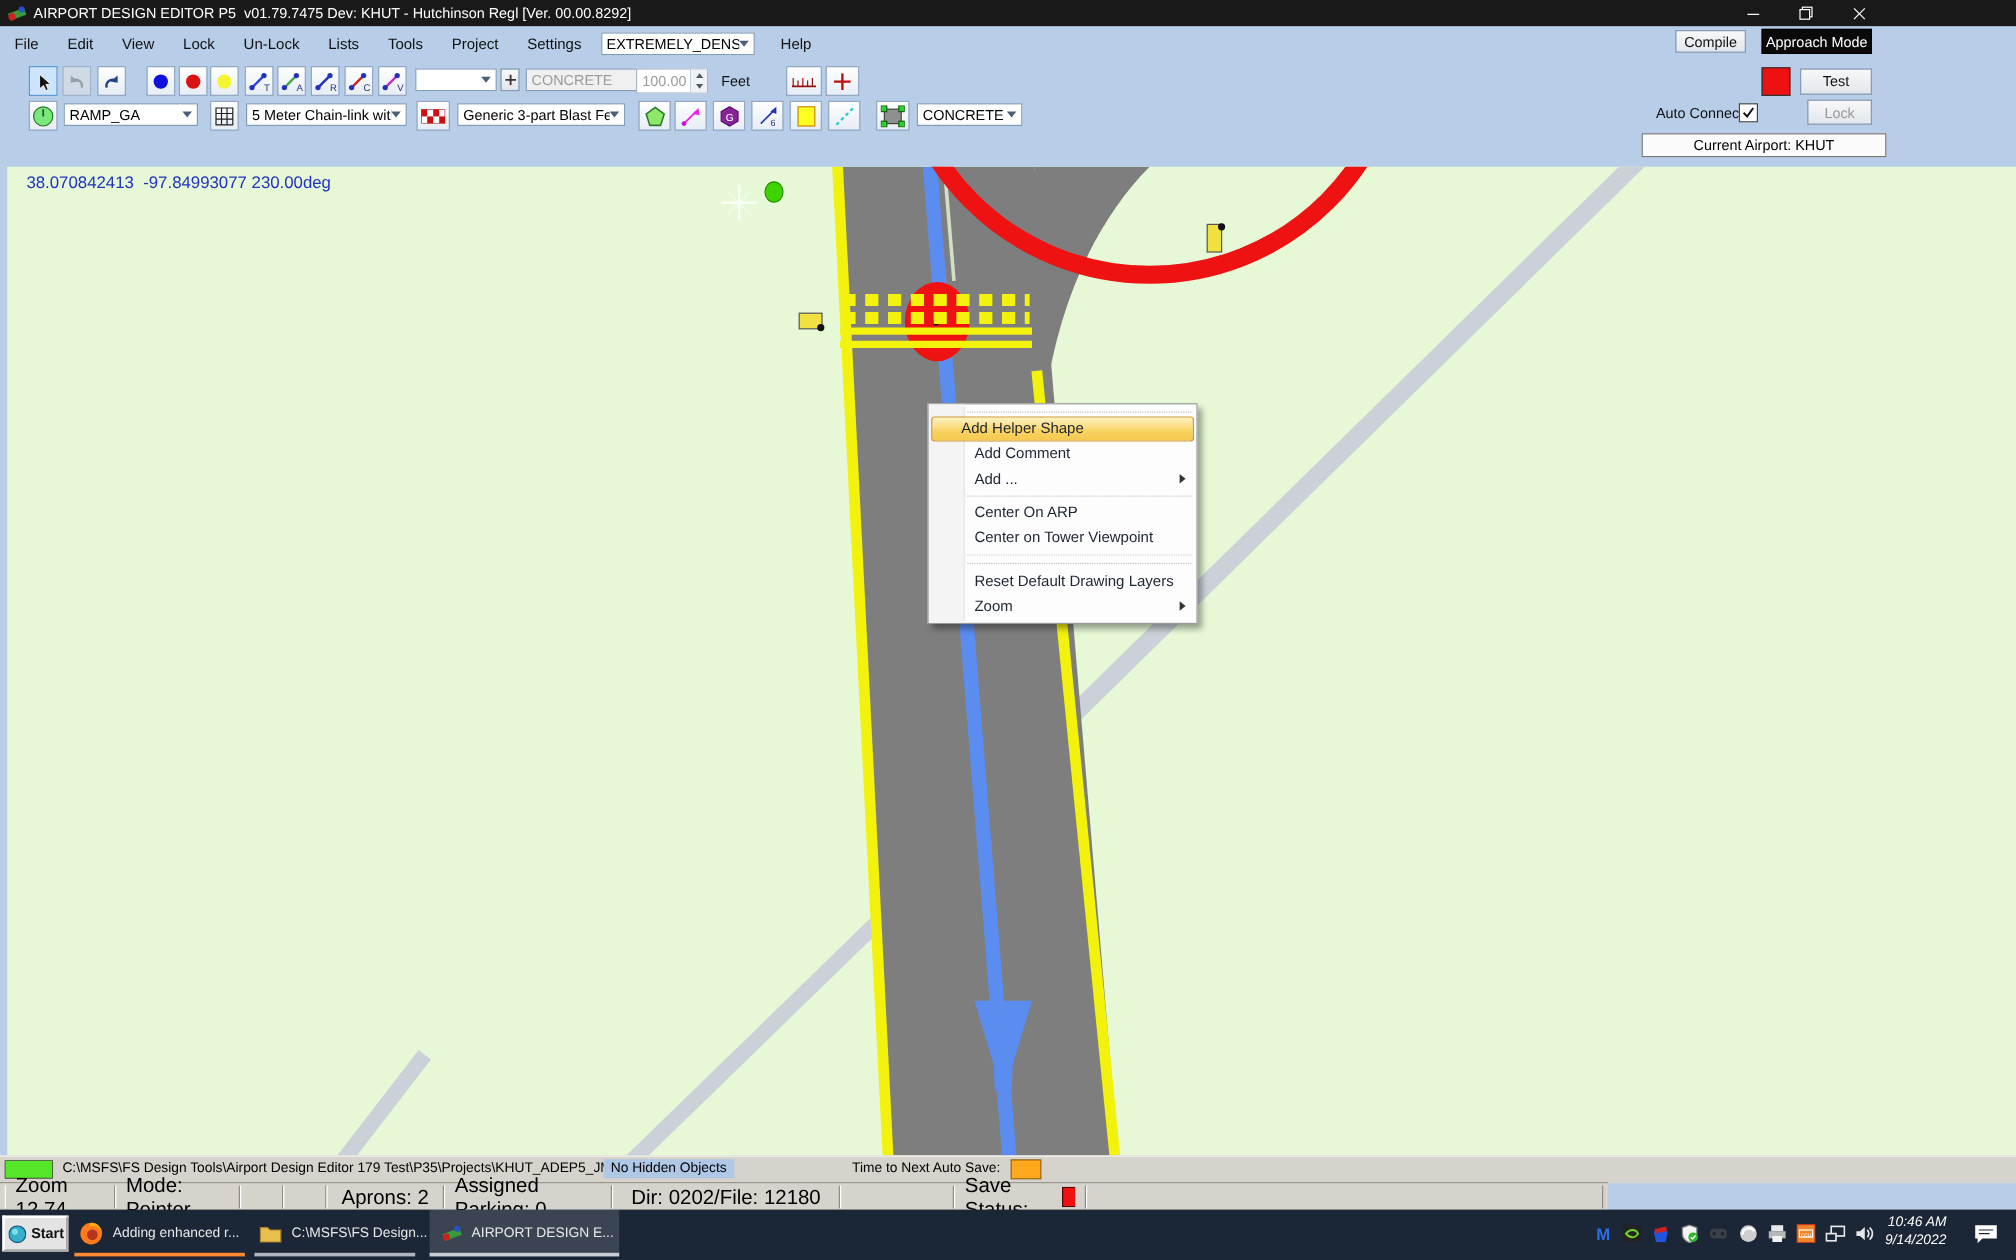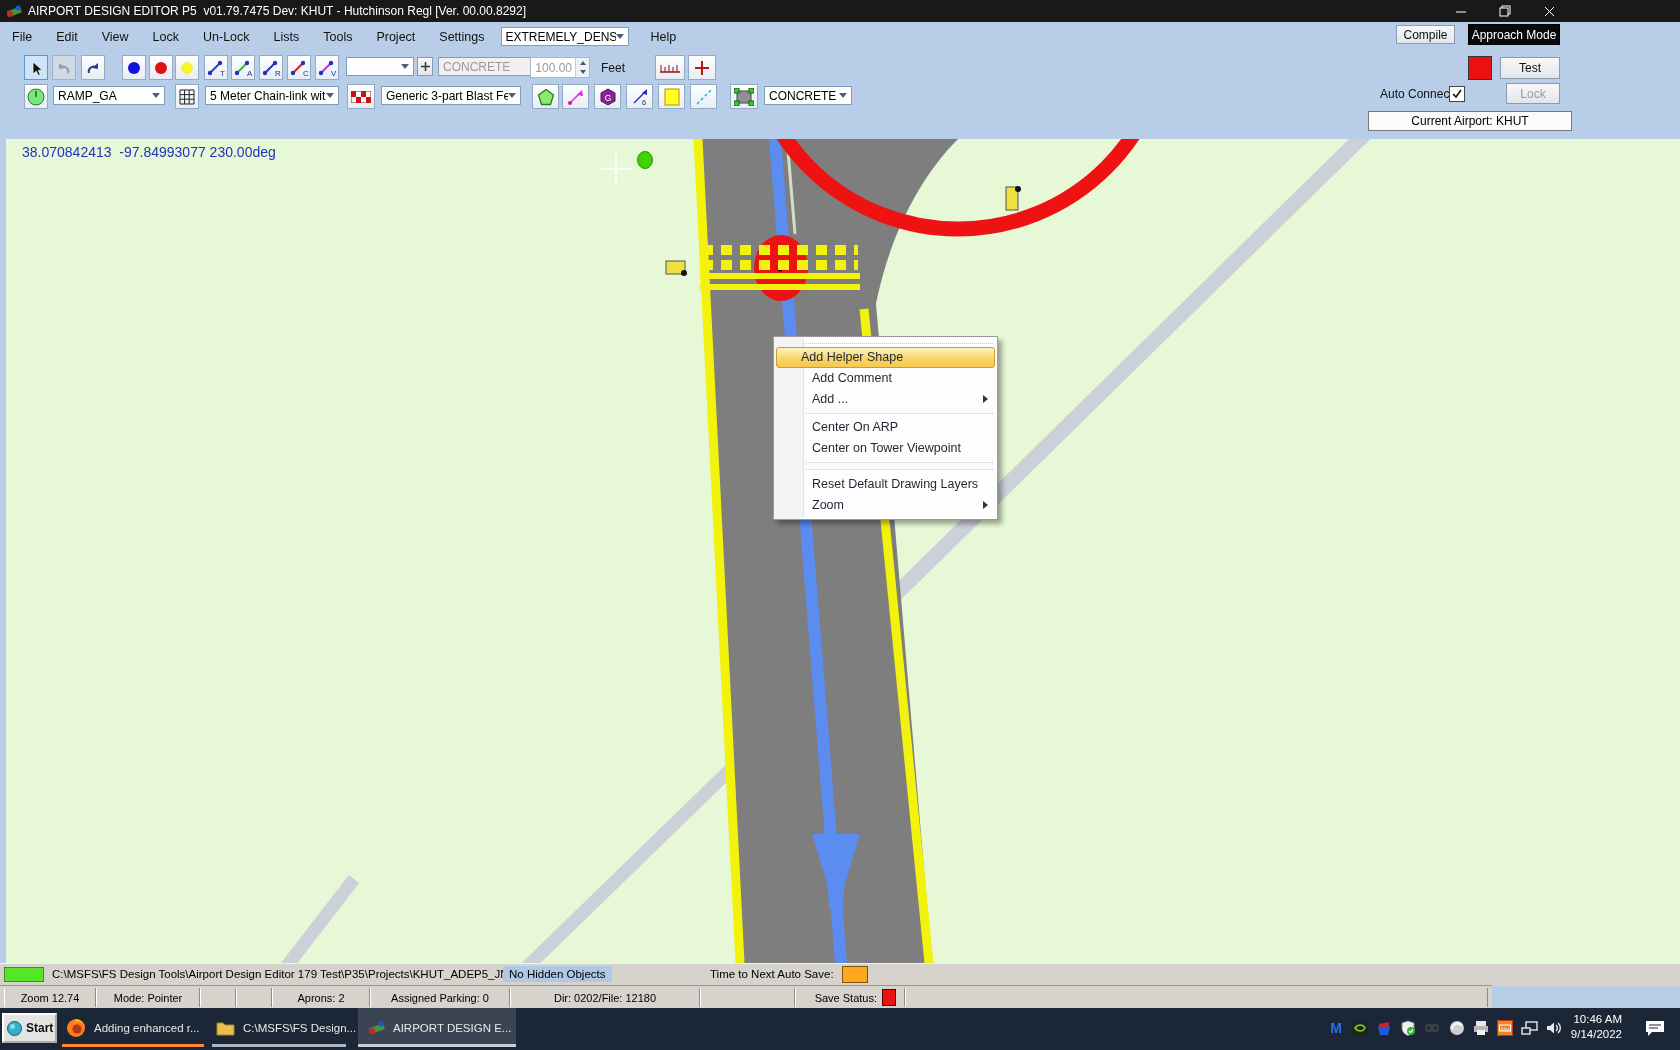--- a/index.html
+++ b/index.html
@@ -44,29 +44,29 @@
   #ctxmenu .gutter{position:absolute;left:29px;top:2px;bottom:2px;width:1px;background:#e0e0e0;}
   #ctxmenu .gutterbg{position:absolute;left:0;top:0;bottom:0;width:29px;background:#f4f4f4;}
   .cmi{position:relative;height:21px;line-height:21px;padding-left:38px;white-space:nowrap;}
   .cmi.hl{margin:0 2px;border:1px solid #d29a28;border-radius:3px;height:19px;line-height:19px;padding-left:24px;
           background:linear-gradient(#fdf3c4,#f9d262 60%,#f6c94f);}
   .cmsep{border-top:1px dotted #c6c6c6;margin:3px 4px 3px 32px;height:0;}
   .subarrow{position:absolute;right:9px;top:6px;width:0;height:0;
             border-top:4px solid transparent;border-bottom:4px solid transparent;border-left:5px solid #333;}
   
   #status1{position:absolute;left:0;top:963px;width:1680px;height:22px;background:#d6d3cc;border-top:1px solid #f2f1ee;font-size:11.5px;color:#000;}
-  #status2{position:absolute;left:0;top:985px;width:1492px;height:23px;background:#d6d3cc;border-top:1px solid #9a978f;font-size:11px;color:#000;}
+  #status2{position:absolute;left:0;top:985px;width:1340px;height:23px;background:#d6d3cc;border-top:1px solid #9a978f;font-size:17px;color:#000;}
   .swatch{position:absolute;box-sizing:border-box;border:1px solid #555;}
   .scell{position:absolute;top:2px;bottom:2px;border-left:1px solid #fff;border-right:1px solid #8f8c84;
          display:flex;align-items:center;justify-content:center;padding:0 8px;box-sizing:border-box;}
   
   #taskbar{position:absolute;left:0;top:1008px;width:1680px;height:42px;background:#1b2636;color:#e8e8e8;font-size:11.5px;}
   .task{position:absolute;top:0;height:39px;display:flex;align-items:center;gap:8px;}
   .underline{position:absolute;top:36px;height:3px;}
-  #clock{position:absolute;right:58px;top:4px;text-align:right;font-size:11.5px;line-height:15px;color:#fff;}
+  #clock{position:absolute;right:58px;top:4px;text-align:right;font-size:11.5px;line-height:15px;color:#fff;font-style:italic;}
   svg text{font-family:"Liberation Sans",sans-serif;}
 </style>
 </head>
 <body>
 
 <div id="screen">
 
   <div id="titlebar">
     <svg width="16" height="16" style="position:absolute;left:6px;top:3px">
       <rect x="1" y="6" width="14" height="6" fill="#3a9a3a" transform="rotate(-20 8 8)"></rect>

